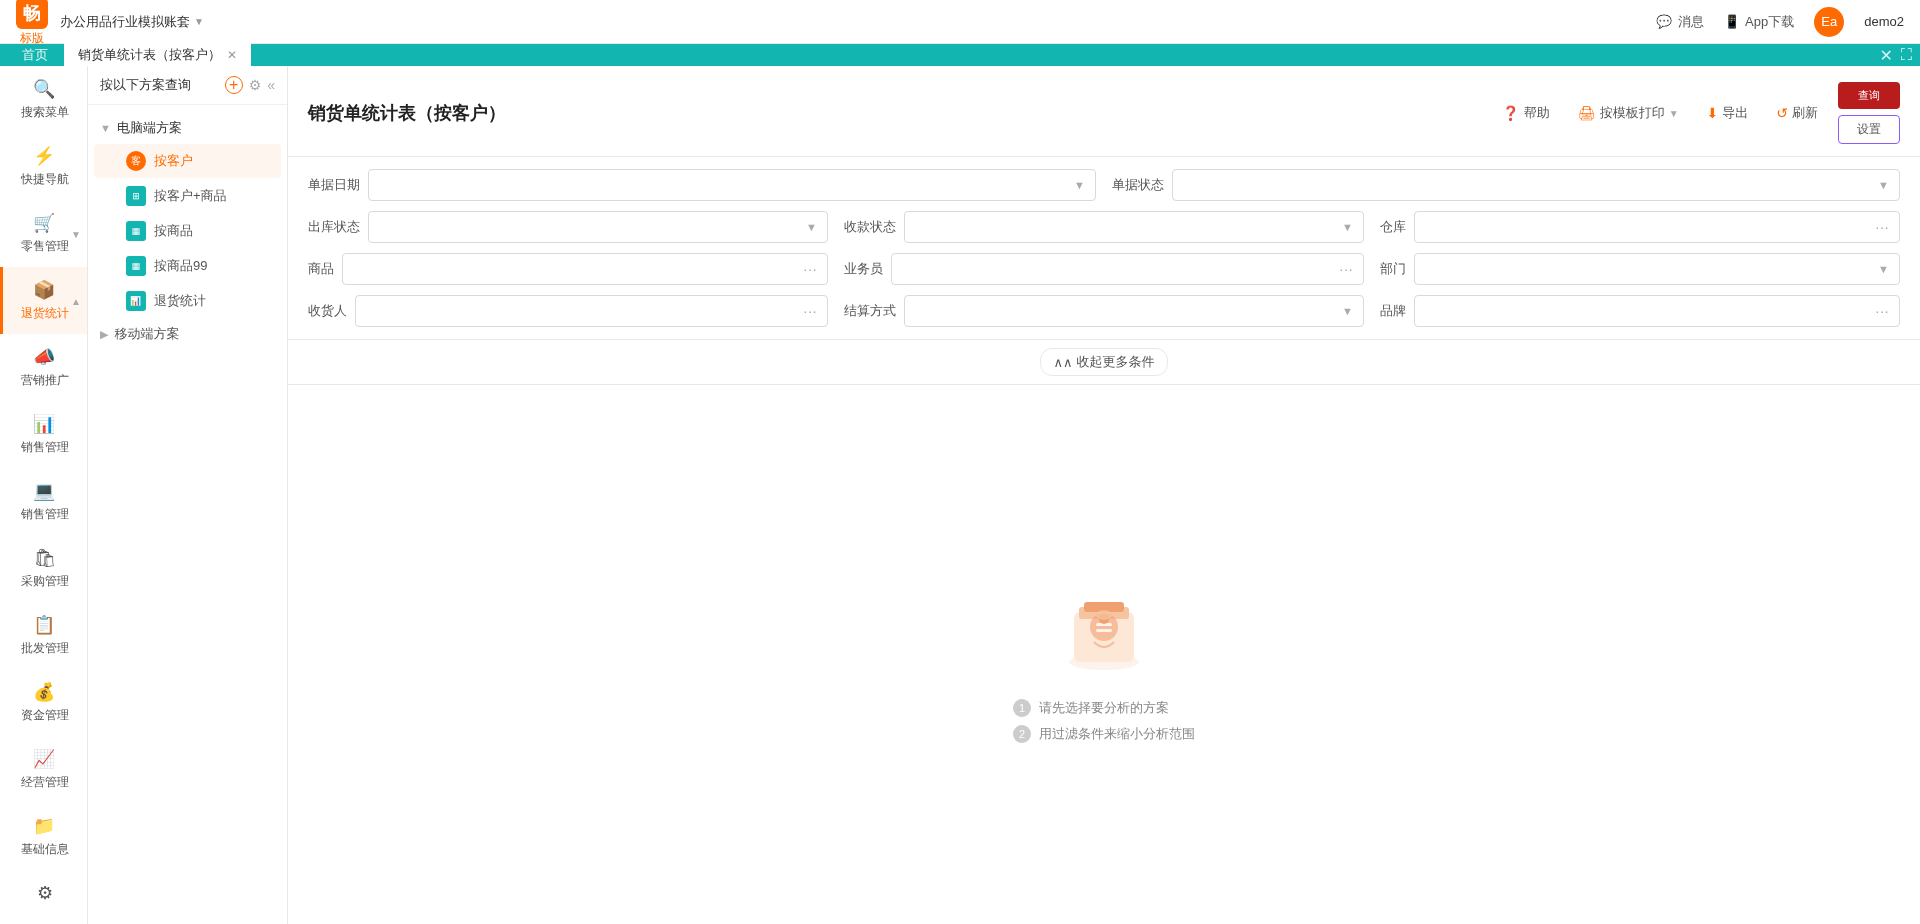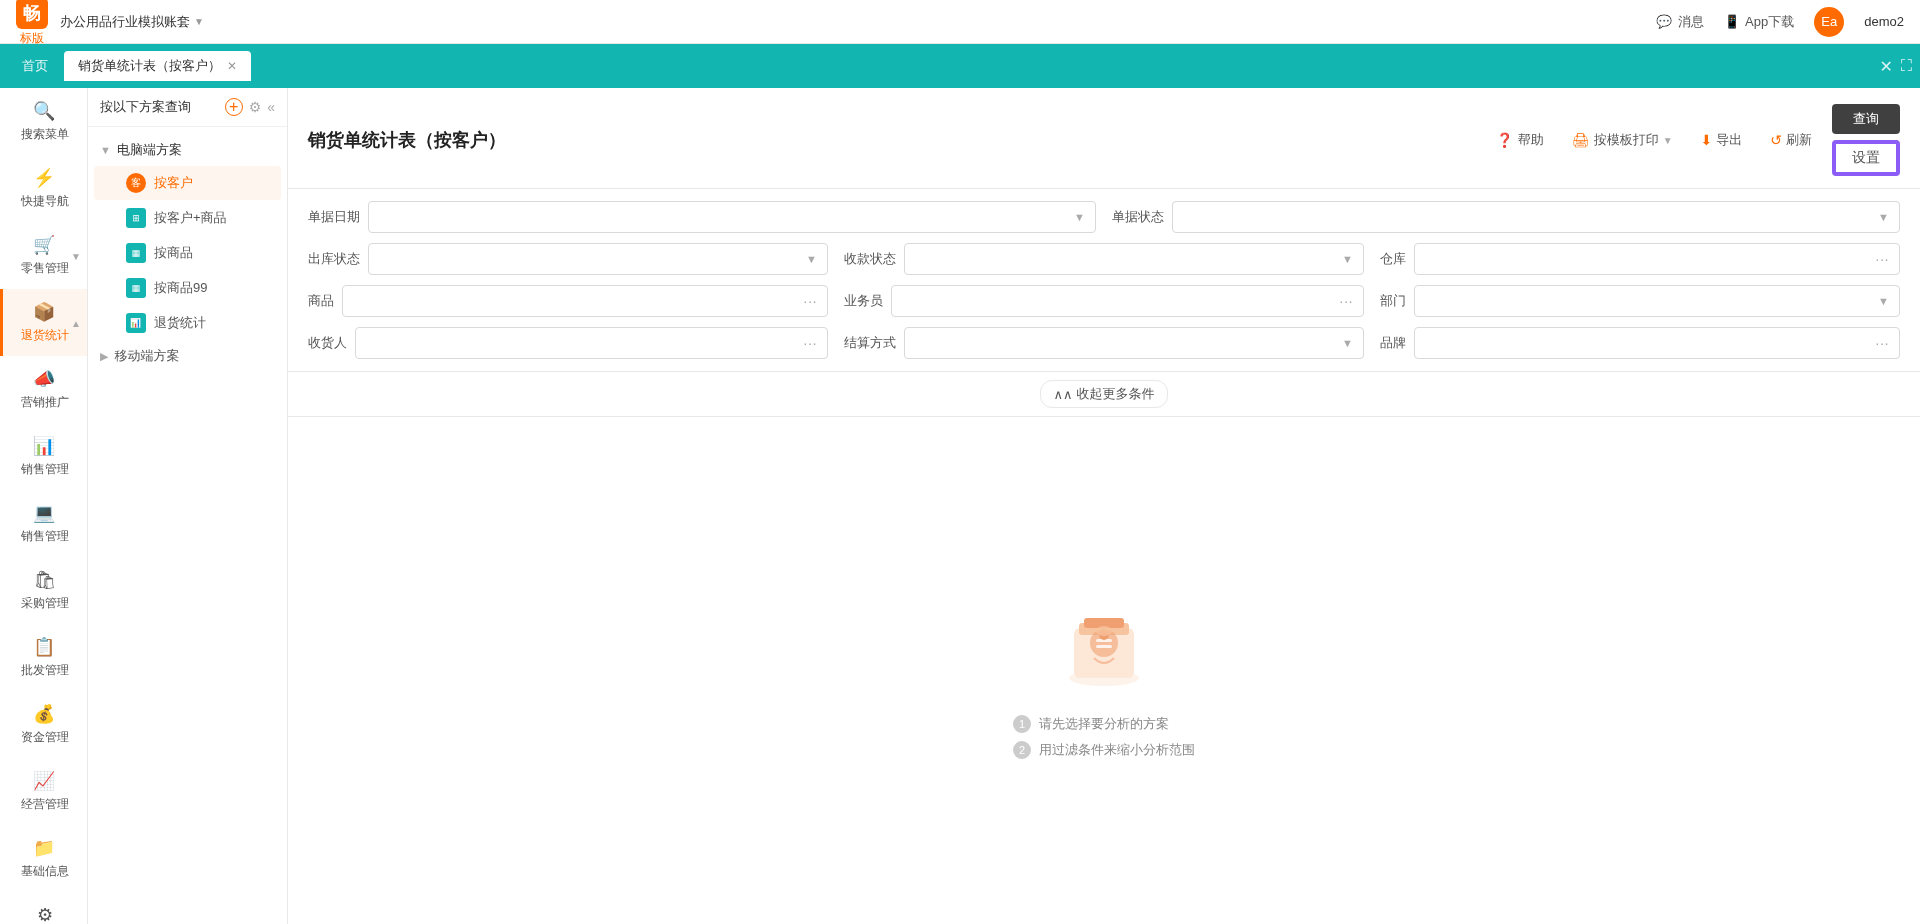--- a/index.html
+++ b/index.html
@@ -22,21 +22,21 @@
     .logo-text { font-size: 12px; color: #ff6b00; margin-top: 1px; }
     .workspace-selector { display: flex; align-items: center; gap: 4px; color: #333; font-size: 13px; cursor: pointer; }
     .workspace-arrow { color: #999; font-size: 10px; }
     .top-nav-right { display: flex; align-items: center; gap: 20px; }
     .top-nav-btn { display: flex; align-items: center; gap: 5px; color: #555; cursor: pointer; font-size: 13px; }
     .user-avatar { width: 30px; height: 30px; border-radius: 50%; background: #ff6b00; display: flex; align-items: center; justify-content: center; color: #fff; font-size: 13px; overflow: hidden; cursor: pointer; }
 
     
     .tab-bar {
       background: #13b5b1;
-      height: 44px;
+      height: 22px;
       display: flex;
       align-items: center;
       padding: 0 8px;
       flex-shrink: 0;
     }
     .tab-item {
       height: 30px;
       display: flex;
       align-items: center;
       padding: 0 14px;
@@ -156,36 +156,36 @@
       align-items: center;
       gap: 4px;
       cursor: pointer;
       color: #555;
       font-size: 13px;
       padding: 4px 8px;
       border-radius: 4px;
     }
     .action-btn .a-icon { color: #ff6b00; font-size: 14px; }
     .btn-primary {
-      background: #404040;
+      background: #b91c1c;
       color: #fff;
       border: none;
       padding: 6px 20px;
       border-radius: 4px;
       cursor: pointer;
-      font-size: 13px;
+      font-size: 11px;
     }
     .btn-secondary {
       background: #fff;
       color: #555;
-      border: 4px solid #8b5cf6;
+      border: 1px solid #8b5cf6;
       padding: 5px 16px;
       border-radius: 4px;
       cursor: pointer;
-      font-size: 14px;
+      font-size: 12px;
     }
 
     
     .filter-area {
       background: #fff;
       padding: 12px 20px;
       border-bottom: 1px solid #e8e8e8;
       flex-shrink: 0;
     }
     .filter-row {

